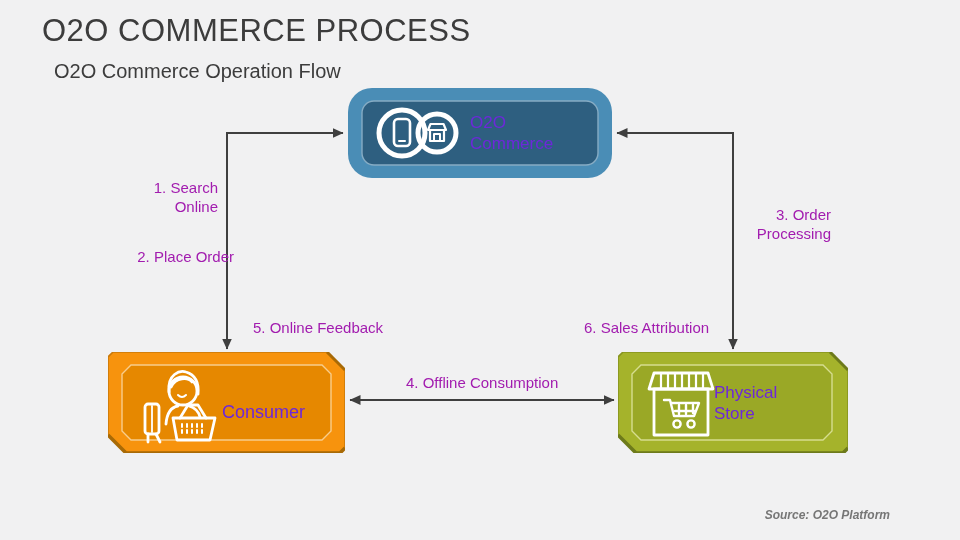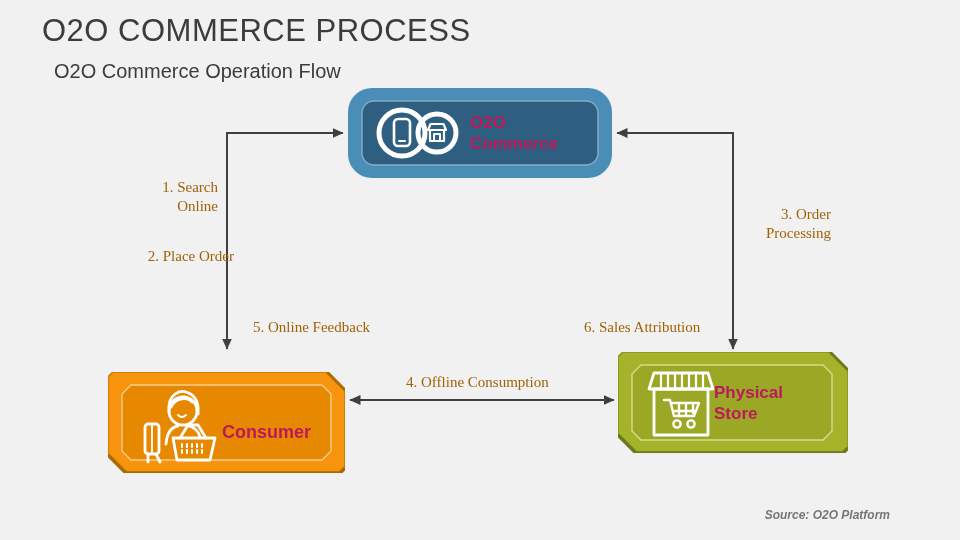--- a/index.html
+++ b/index.html
@@ -5,27 +5,27 @@
   html,body{margin:0;padding:0;}
   #slide{
     position:relative;width:960px;height:540px;overflow:hidden;
     background:#f1f1f2;
     font-family:"Liberation Sans",sans-serif;
     color:#3e3e3e;
   }
   .abs{position:absolute;}
   #title{left:42px;top:13px;font-size:31px;font-weight:normal;letter-spacing:.5px;color:#3c3c3c;}
   #subtitle{left:54px;top:60px;font-size:20px;color:#3c3c3c;}
-  .flow-label{font-size:15px;line-height:19px;color:#a16207;font-family:Liberation Serif, serif;}
+  .flow-label{font-size:15px;line-height:19px;color:#a21caf;}
   .nowrap{white-space:nowrap;}
   .node{position:absolute;}
   .node svg.shape{position:absolute;left:0;top:0;}
   .node .icon{position:absolute;}
   .node-label{
-    position:absolute;color:#be185d;font-weight:bold;font-size:17px;line-height:21px;
+    position:absolute;color:#6d28d9;font-weight:normal;font-size:17px;line-height:21px;
     top:50%;transform:translateY(-50%);
   }
   #o2o-label{left:122px;width:110px;}
   #consumer-label{left:114px;white-space:nowrap;font-size:18px;}
   #store-label{left:96px;width:78px;}
   #source-note{right:70px;top:508px;font-size:12px;font-style:italic;font-weight:bold;color:#767676;}
   .lbl-search{right:742px;top:178px;width:92px;text-align:right;}
   .lbl-place{right:726px;top:247px;}
   .lbl-order{left:741px;top:205px;width:90px;text-align:right;}
   .lbl-feedback{left:253px;top:318px;}
@@ -76,21 +76,21 @@
         <rect x="20" y="18" width="16" height="27" rx="4" stroke-width="2.6"></rect>
         <path d="M25,40 h6" stroke-width="2"></path>
         <path d="M54,29 l2.5,-6 h13 l2.5,6 z" stroke-width="2.2"></path>
         <path d="M56,29 v11 h14 v-11" stroke-width="2.2"></path>
         <rect x="60" y="33" width="6" height="7" stroke-width="2"></rect>
       </g>
     </svg>
     <div class="node-label" id="o2o-label">O2O Commerce</div>
   </div>
 
-  <div class="node" style="left:108px;top:352px;width:237px;height:119px;margin-top:20px;">
+  <div class="node" style="left:108px;top:352px;width:237px;height:119px;">
     <svg class="shape" width="237" height="101" viewBox="0 0 237 101">
       <polygon points="5,0 219,0 237,18 237,96 232,101 18,101 0,83 0,5" fill="#F7930D" stroke="#C9790A" stroke-width="1.6"></polygon>
       <path d="M0,83 L18,101 L232,101 L237,96" fill="none" stroke="#A86A06" stroke-width="3.6"></path>
       <path d="M219,0 L237,18" fill="none" stroke="#A86A06" stroke-width="3"></path>
       <polygon points="23,13 214,13 223,22 223,79 214,88 23,88 14,79 14,22" fill="#E68800" stroke="#F8CD8C" stroke-width="1.4"></polygon>
     </svg>
     <svg class="icon" style="left:28px;top:14px;" width="92" height="78" viewBox="0 0 92 78">
       <g fill="none" stroke="#ffffff" stroke-linecap="round" stroke-linejoin="round" stroke-width="2.8">
         <circle cx="47" cy="25" r="14"></circle>
         <path d="M33,26 C31,8 44,4 50,6 C60,9 63,17 62,28"></path>

